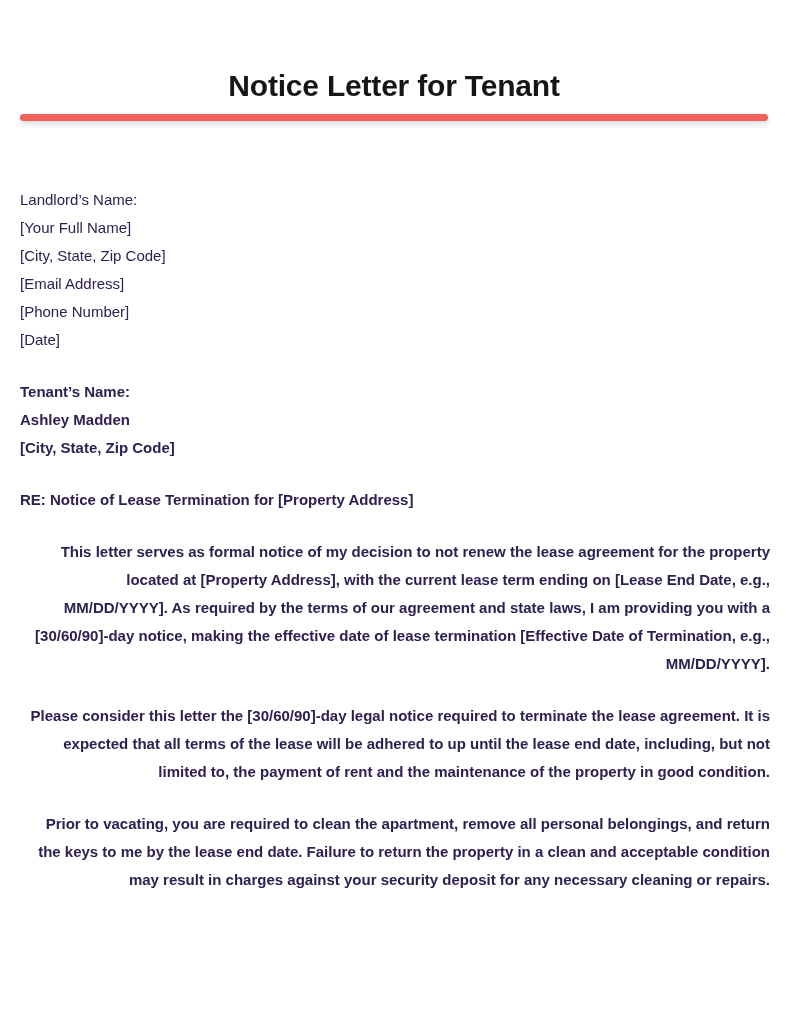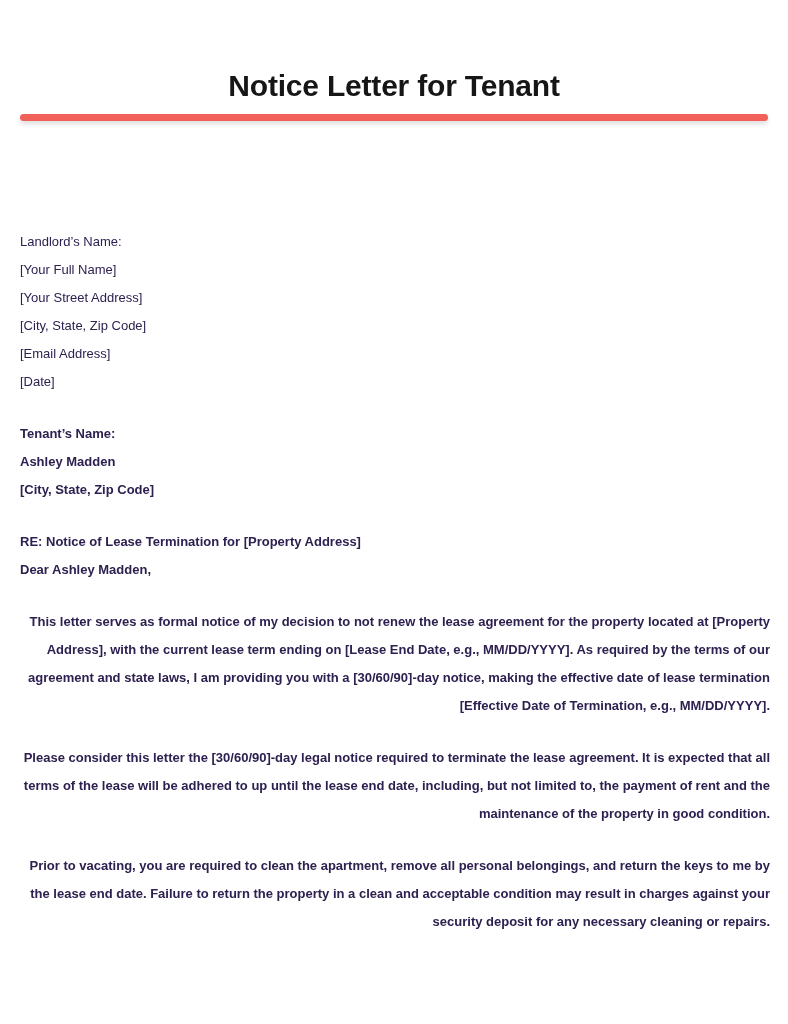--- a/index.html
+++ b/index.html
@@ -54,23 +54,22 @@
     box-shadow: 0 3px 5px rgba(0,0,0,0.13);
   }
 
   
   .letter {
     position: absolute;
     left: 20px;
     top: 186px;
     width: 750px;
     color: #2e2050;
-    font-size: 13px;
+    font-size: 15px;
     line-height: 28px;
-    margin-top: 42px;
   }
 
   .block {
     margin: 0;
     padding: 0;
   }
   .block + .block {
     margin-top: 24px;
     font-weight: bold;
   }
@@ -96,35 +95,34 @@
 
   <div class="divider-wrap">
     <div class="divider-bar"></div>
   </div>
 
   <div class="letter">
 
     <div class="block">
       <span class="line">Landlord’s Name:</span>
       <span class="line">[Your Full Name]</span>
-      <span class="line">[Your Street Address]</span>
       <span class="line">[City, State, Zip Code]</span>
       <span class="line">[Email Address]</span>
+      <span class="line">[Phone Number]</span>
       <span class="line">[Date]</span>
     </div>
 
     <div class="block">
       <span class="line">Tenant’s Name:</span>
       <span class="line">Ashley Madden</span>
       <span class="line">[City, State, Zip Code]</span>
     </div>
 
     <div class="block">
       <span class="line">RE: Notice of Lease Termination for [Property Address]</span>
-      <span class="line">Dear Ashley Madden,</span>
     </div>
 
     <p class="block para">This letter serves as formal notice of my decision to not renew the lease agreement for the property located at [Property Address], with the current lease term ending on [Lease End Date, e.g., MM/DD/YYYY]. As required by the terms of our agreement and state laws, I am providing you with a [30/60/90]-day notice, making the effective date of lease termination [Effective Date of Termination, e.g., MM/DD/YYYY].</p>
     <p class="block para">Please consider this letter the [30/60/90]-day legal notice required to terminate the lease agreement. It is expected that all terms of the lease will be adhered to up until the lease end date, including, but not limited to, the payment of rent and the maintenance of the property in good condition.</p>
     <p class="block para">Prior to vacating, you are required to clean the apartment, remove all personal belongings, and return the keys to me by the lease end date. Failure to return the property in a clean and acceptable condition may result in charges against your security deposit for any necessary cleaning or repairs.</p>
 
   </div>
 </div>
 
 </body></html>

